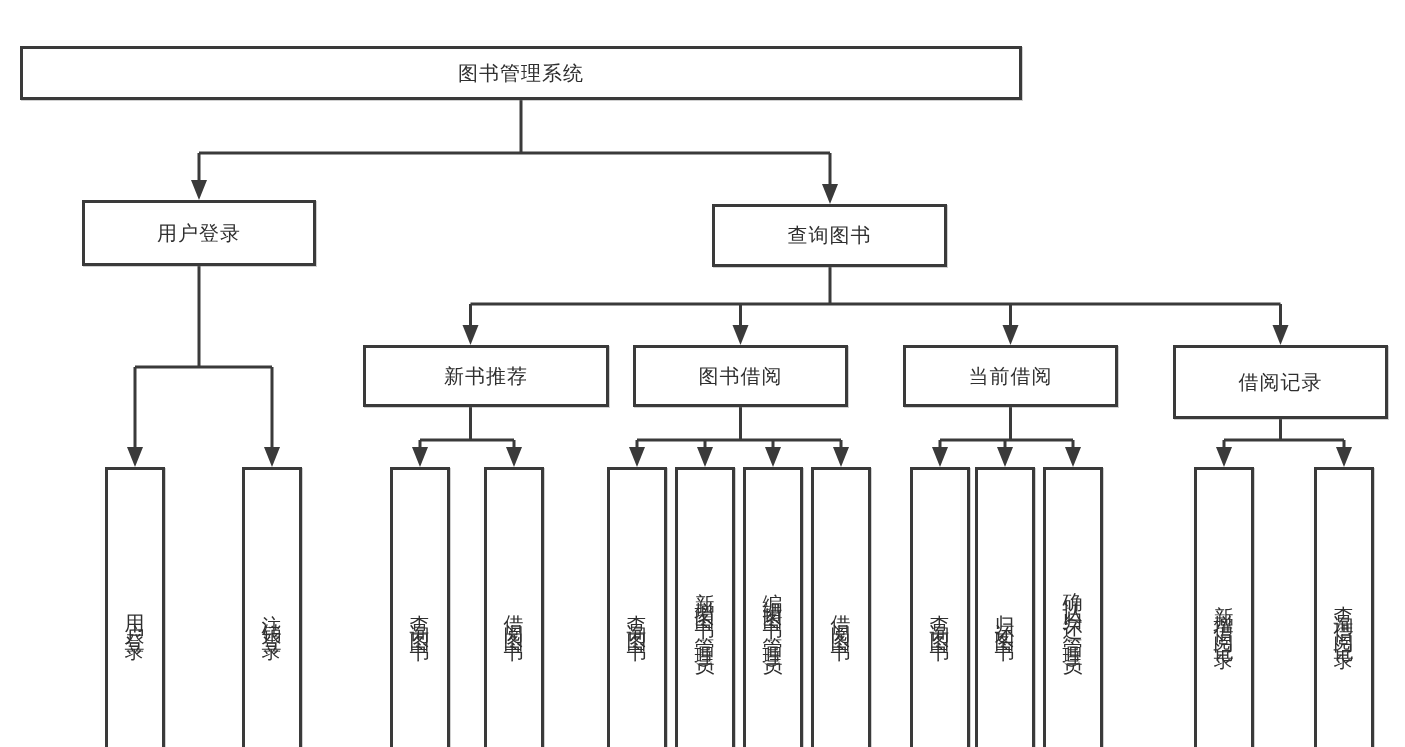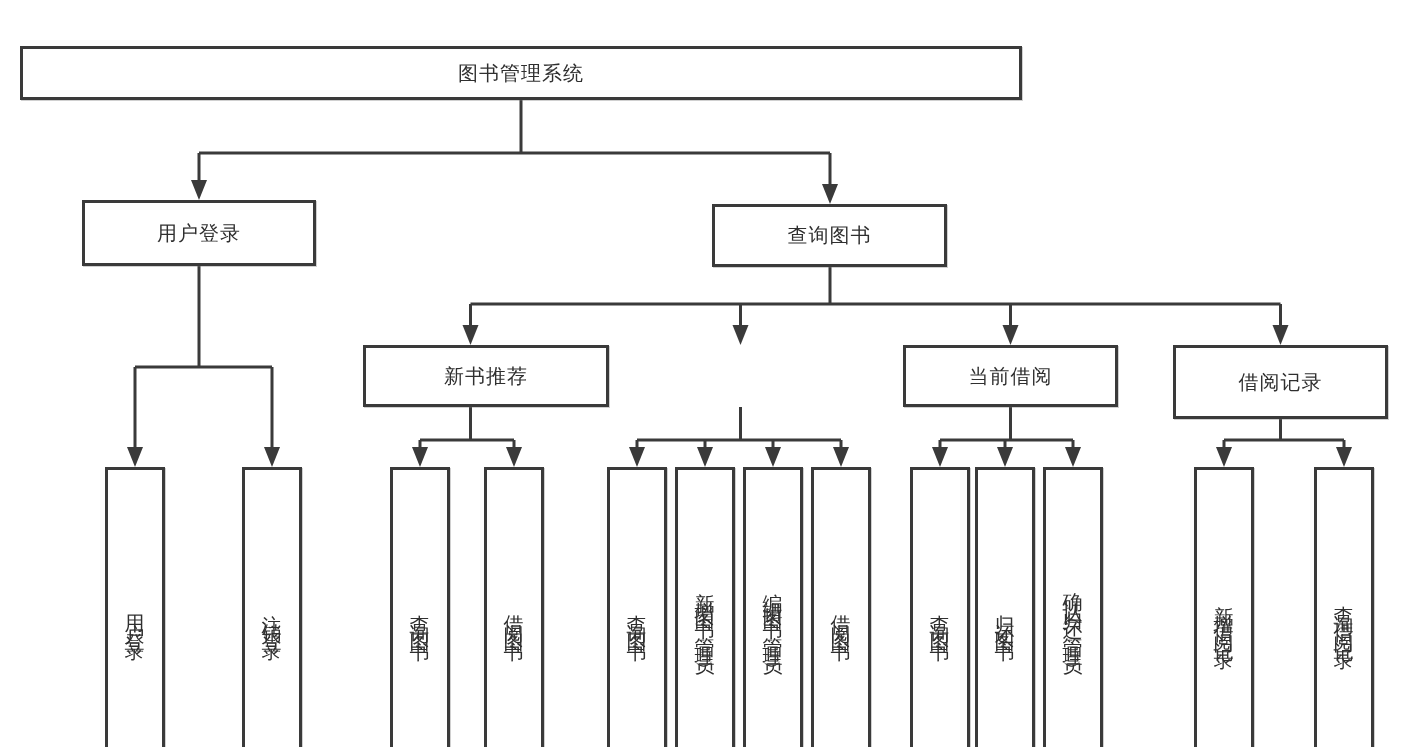--- a/index.html
+++ b/index.html
@@ -100,20 +100,23 @@
   <div class="node h" style="left:82px; top:168px; width:234px; height:66px">
     <span>用户登录</span>
   </div>
   <div class="node h" style="left:712px; top:172px; width:235px; height:63px">
     <span>查询图书</span>
   </div>
 
   <div class="node h" style="left:363px; top:313px; width:246px; height:62px">
     <span>新书推荐</span>
   </div>
+  <div class="node h" style="left:633px; top:313px; width:215px; height:62px">
+    <span>图书借阅</span>
+  </div>
   <div class="node h" style="left:903px; top:313px; width:215px; height:62px">
     <span>当前借阅</span>
   </div>
   <div class="node h" style="left:1173px; top:313px; width:215px; height:74px">
     <span>借阅记录</span>
   </div>
 
   <div class="node v leaf" style="left:105px">
     <span>用户登录</span>
   </div>

